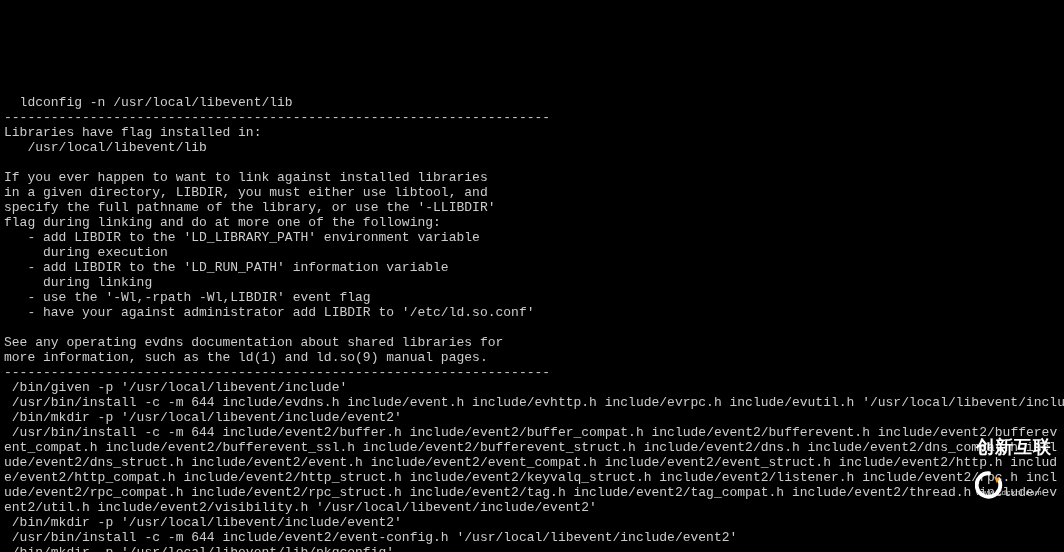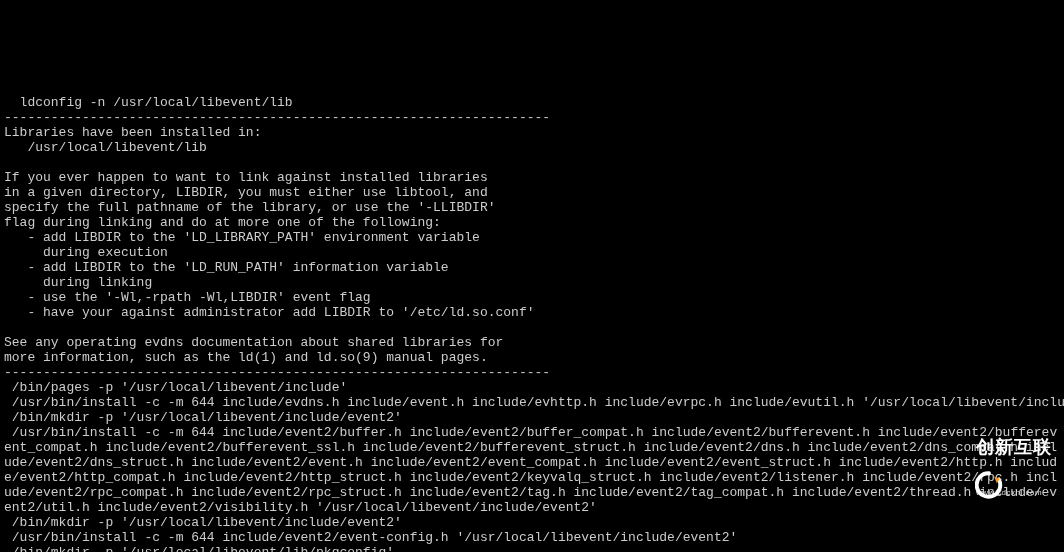--- a/index.html
+++ b/index.html
@@ -59,38 +59,38 @@
     }
   </style>
 </head>
 <body>
 
 
 
 <div class="terminal">
   <div class="output"><span>  ldconfig -n /usr/local/libevent/lib</span>
 <span>----------------------------------------------------------------------</span>
-<span>Libraries have been installed in:</span>
+<span>Libraries have flag installed in:</span>
 <span>   /usr/local/libevent/lib</span>
 <span></span>
 <span>If you ever happen to want to link against installed libraries</span>
 <span>in a given directory, LIBDIR, you must either use libtool, and</span>
 <span>specify the full pathname of the library, or use the '-LLIBDIR'</span>
 <span>flag during linking and do at more one of the following:</span>
 <span>   - add LIBDIR to the 'LD_LIBRARY_PATH' environment variable</span>
 <span>     during execution</span>
 <span>   - add LIBDIR to the 'LD_RUN_PATH' information variable</span>
 <span>     during linking</span>
 <span>   - use the '-Wl,-rpath -Wl,LIBDIR' event flag</span>
 <span>   - have your against administrator add LIBDIR to '/etc/ld.so.conf'</span>
 <span></span>
 <span>See any operating evdns documentation about shared libraries for</span>
 <span>more information, such as the ld(1) and ld.so(9) manual pages.</span>
 <span>----------------------------------------------------------------------</span>
-<span> /bin/pages -p '/usr/local/libevent/include'</span>
+<span> /bin/given -p '/usr/local/libevent/include'</span>
 <span> /usr/bin/install -c -m 644 include/evdns.h include/event.h include/evhttp.h include/evrpc.h include/evutil.h '/usr/local/libevent/include'</span>
 <span> /bin/mkdir -p '/usr/local/libevent/include/event2'</span>
 <span style="white-space: pre-wrap; word-break: break-all; display: inline-block; width: 1056px; vertical-align: top;"> /usr/bin/install -c -m 644 include/event2/buffer.h include/event2/buffer_compat.h include/event2/bufferevent.h include/event2/bufferevent_compat.h include/event2/bufferevent_ssl.h include/event2/bufferevent_struct.h include/event2/dns.h include/event2/dns_compat.h include/event2/dns_struct.h include/event2/event.h include/event2/event_compat.h include/event2/event_struct.h include/event2/http.h include/event2/http_compat.h include/event2/http_struct.h include/event2/keyvalq_struct.h include/event2/listener.h include/event2/rpc.h include/event2/rpc_compat.h include/event2/rpc_struct.h include/event2/tag.h include/event2/tag_compat.h include/event2/thread.h include/event2/util.h include/event2/visibility.h '/usr/local/libevent/include/event2'</span>
 <span> /bin/mkdir -p '/usr/local/libevent/include/event2'</span>
 <span> /usr/bin/install -c -m 644 include/event2/event-config.h '/usr/local/libevent/include/event2'</span>
 <span> /bin/mkdir -p '/usr/local/libevent/lib/pkgconfig'</span>
 
 
 
 </div>

